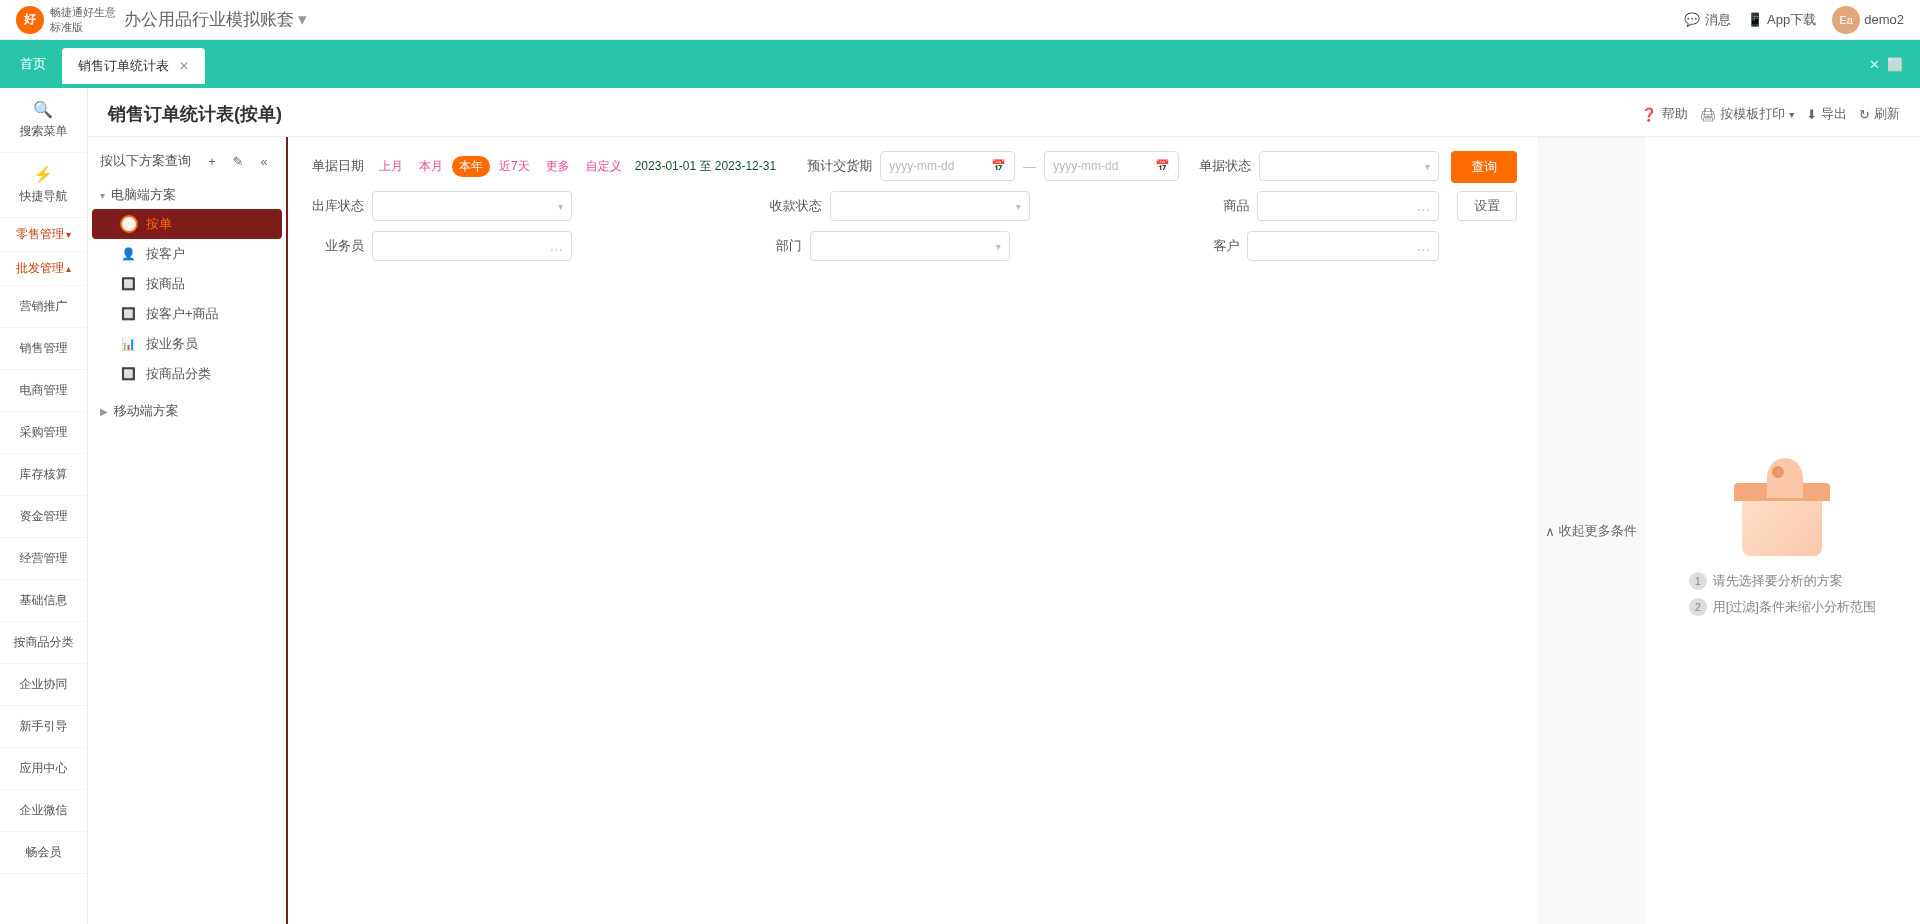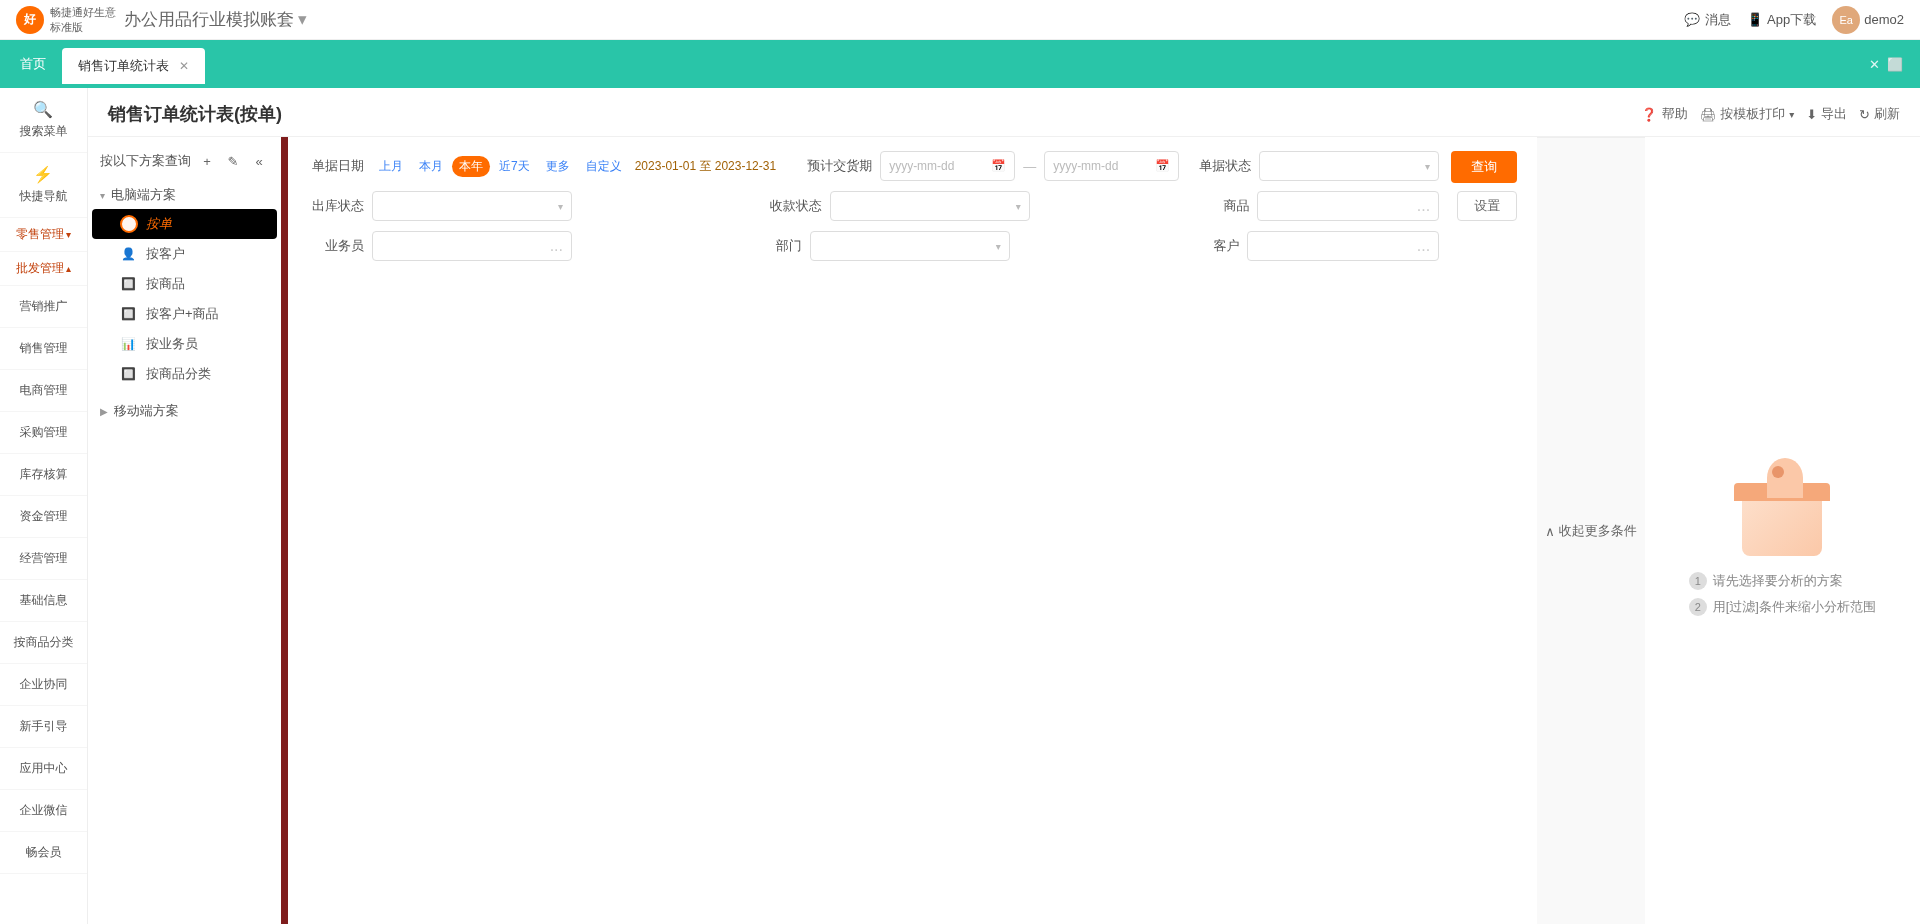--- a/index.html
+++ b/index.html
@@ -41,31 +41,31 @@
     
     .page-header { padding: 14px 20px 10px; display: flex; align-items: center; justify-content: space-between; background: #fff; border-bottom: 1px solid #f0f0f0; }
     .page-title { font-size: 18px; font-weight: 600; color: #333; }
     .page-actions { display: flex; align-items: center; gap: 12px; font-size: 13px; color: #666; }
     .page-action-btn { display: flex; align-items: center; gap: 4px; cursor: pointer; color: #666; }
 
     
     .inner-layout { display: flex; flex: 1; overflow: hidden; }
 
     
-    .scheme-panel { width: 200px; background: #fff; border-right: 7px solid #7f1d1d; padding: 8px 0; overflow-y: auto; flex-shrink: 0; }
+    .scheme-panel { width: 200px; background: #fff; border-right: 2px solid #7f1d1d; padding: 8px 0; overflow-y: auto; flex-shrink: 0; }
     .scheme-panel-header { display: flex; align-items: center; justify-content: space-between; padding: 6px 12px; }
     .scheme-panel-title { font-size: 13px; color: #555; }
     .scheme-panel-actions { display: flex; align-items: center; gap: 6px; }
     .scheme-action-btn { width: 20px; height: 20px; border-radius: 50%; display: flex; align-items: center; justify-content: center; cursor: pointer; font-size: 13px; color: #666; }
     .scheme-group { padding: 4px 0; }
     .scheme-group-header { display: flex; align-items: center; gap: 6px; padding: 5px 12px; cursor: pointer; color: #555; }
     .scheme-group-arrow { font-size: 10px; color: #999; }
     .scheme-group-title { font-size: 13px; }
     .scheme-item { display: flex; align-items: center; gap: 8px; padding: 6px 12px 6px 28px; cursor: pointer; color: #555; font-size: 13px; border-radius: 4px; margin: 0 4px; }
-    .scheme-item.active { background: #000000; color: #ff6b00; font-style: italic; }
+    .scheme-item.active { background: #7f1d1d; color: #ff6b00; }
     .scheme-item .item-icon { width: 18px; height: 18px; display: flex; align-items: center; justify-content: center; font-size: 12px; color: #888; }
     .scheme-group2 { padding: 4px 0; }
     .scheme-group2-header { display: flex; align-items: center; gap: 6px; padding: 5px 12px; cursor: pointer; color: #555; }
 
     .collapse-btn { display: flex; align-items: center; justify-content: center; padding: 8px; cursor: pointer; color: #666; font-size: 13px; gap: 4px; background: #f9f9f9; border-top: 1px solid #eee; }
 
     
     .empty-state { flex: 1; display: flex; flex-direction: column; align-items: center; justify-content: center; gap: 16px; }
     .empty-text { display: flex; flex-direction: column; gap: 8px; }
     .empty-hint { display: flex; align-items: center; gap: 6px; color: #888; font-size: 13px; }
@@ -78,23 +78,23 @@
     .right-action-col { display: flex; flex-direction: column; gap: 4px; align-items: flex-end; padding-left: 12px; }
     .filter-field-placeholder { color: #bbb; }
 
     .main-content-area { flex: 1; overflow-y: auto; display: flex; flex-direction: row; }
     .filter-top-row { display: flex; align-items: flex-start; gap: 0; padding: 14px 20px 0; background: #fff; }
     .filter-main { flex: 1; }
     .filter-row-item { display: flex; align-items: center; gap: 8px; margin-bottom: 10px; }
     .flabel { font-size: 13px; color: #555; width: 56px; text-align: right; flex-shrink: 0; }
     .date-section { display: flex; align-items: center; gap: 6px; }
     .dquick { display: flex; align-items: center; gap: 2px; }
-    .dq-btn { padding: 2px 7px; font-size: 12px; cursor: pointer; color: #3b82f6; border-radius: 3px; }
+    .dq-btn { padding: 2px 7px; font-size: 12px; cursor: pointer; color: #ec4899; border-radius: 3px; }
     .dq-btn.active { background: #ff6b00; color: #fff; border-radius: 50px; }
-    .date-range-text { font-size: 12px; color: #a16207; }
+    .date-range-text { font-size: 12px; color: #14532d; }
     .fselect { flex: 1; height: 30px; border: 1px solid #ddd; border-radius: 4px; padding: 0 8px 0 8px; font-size: 13px; color: #bbb; background: #fff; display: flex; align-items: center; justify-content: space-between; cursor: pointer; min-width: 0; }
     .fmore { color: #ccc; font-size: 16px; cursor: pointer; flex-shrink: 0; }
     .fsep { color: #bbb; flex-shrink: 0; }
     .fdate-box { height: 30px; border: 1px solid #ddd; border-radius: 4px; padding: 0 8px; font-size: 12px; color: #bbb; background: #fff; display: flex; align-items: center; gap: 6px; cursor: pointer; width: 135px; flex-shrink: 0; }
   </style>
 </head>
 <body>
 
 <div class="topbar">
   <div class="topbar-left">

